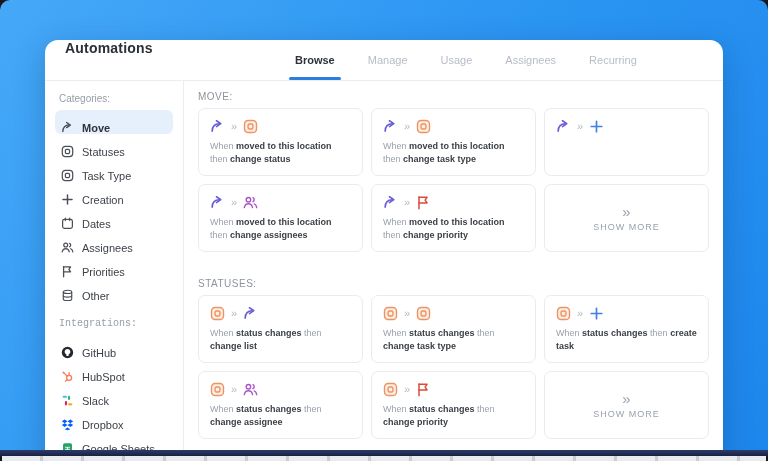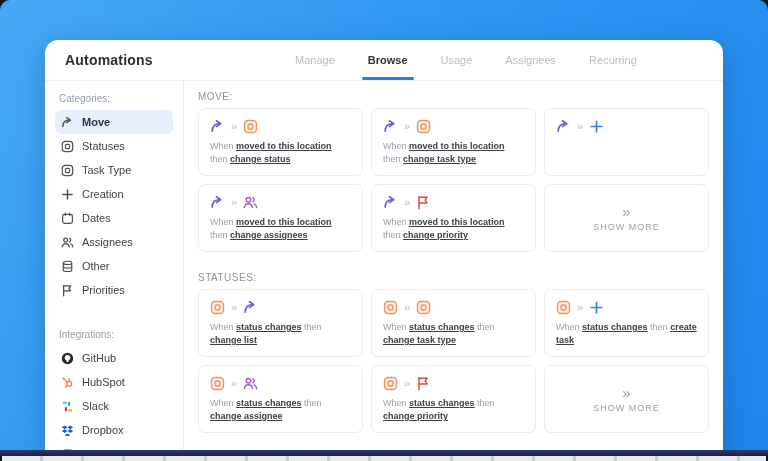--- a/index.html
+++ b/index.html
@@ -1,71 +1,71 @@
 <!DOCTYPE html>
 <html><head>
 <meta charset="utf-8">
 <style>
   html,body{margin:0;padding:0;background:#14171d;font-family:"Liberation Sans","DejaVu Sans",sans-serif;}
   .stage{position:relative;width:768px;height:461px;overflow:hidden;background:#14171d;}
   .canvas{position:absolute;inset:0;border-radius:10px;background:linear-gradient(125deg,#46a8f7 0%,#2d97f3 45%,#1d86ec 100%);}
   .window{position:absolute;left:45px;top:40px;width:678px;height:440px;background:#ffffff;border-radius:13px;box-shadow:0 8px 30px rgba(10,40,80,.25);display:flex;flex-direction:column;overflow:hidden;}
 
   
-  .hdr{position:relative;height:40px;flex:0 0 40px;border-bottom:1px solid #ededf0;display:flex;align-items:center;}
+  .hdr{position:relative;height:40px;flex:0 0 40px;border-bottom:1px solid #ededf0;display:flex;}
   .hdr-title{font-size:14px;font-weight:700;color:#2b2f36;padding-left:20px;letter-spacing:.2px;}
   .tabs{position:absolute;left:250px;top:0;height:100%;display:flex;align-items:center;gap:33px;}
   .tab{position:relative;font-size:11px;color:#b7bdc6;height:100%;display:flex;align-items:center;cursor:pointer;}
   .tab.active{color:#2e3339;font-weight:700;}
   .tab.active::after{content:"";position:absolute;left:-6px;right:-6px;bottom:0;height:3px;border-radius:3px;background:#2b7de0;}
 
   
   .bodywrap{flex:1;display:flex;min-height:0;}
   .sidebar{flex:0 0 139px;border-right:1px solid #ededf0;padding:12px 10px 0 10px;box-sizing:border-box;}
   .side-label{font-size:10px;color:#979ea8;margin:0 0 6px 4px;}
-  .side-label.second{margin-top:27px;}
-  .side-item{display:flex;align-items:center;gap:8px;height:24px;padding:0 6px;border-radius:6px;font-size:11px;color:#3d4249;cursor:pointer;}
+  .side-label.second{margin-top:16px;font-family:Liberation Mono, monospace;}
+  .side-item{display:flex;align-items:flex-end;gap:8px;height:24px;padding:0 6px;border-radius:6px;font-size:11px;color:#3d4249;cursor:pointer;}
   .side-item.active{background:#e6f0fd;font-weight:600;color:#2f3439;}
   .side-ic{width:13px;height:13px;flex:0 0 13px;display:flex;align-items:center;justify-content:center;}
   .side-ic svg{width:13px;height:13px;display:block;}
   .partial-row{display:flex;align-items:center;gap:8px;height:24px;padding:0 6px;}
   .blur-ic{width:11px;height:11px;border-radius:50%;border:1.5px solid #b6bac0;}
   .blur-txt{width:58px;height:8px;border-radius:2px;background:#c9ccd1;opacity:.7;}
 
   
   .main{flex:1;padding:10px 14px 0 14px;box-sizing:border-box;overflow:hidden;}
-  .section{margin-bottom:20px;}
+  .section{margin-bottom:26px;}
   .sec-title{font-size:10px;color:#8e949d;letter-spacing:.5px;margin-bottom:6px;}
   .grid{display:grid;grid-template-columns:repeat(3,1fr);gap:8px;}
   .card{background:#fff;border:1px solid #e9ebef;border-radius:7px;padding:9px 11px;box-sizing:border-box;min-height:60px;cursor:pointer;}
   .card-icons{display:flex;align-items:center;gap:6px;margin-bottom:6px;height:16px;}
   .card-icons svg{width:15px;height:15px;display:block;}
   .chev{font-size:11px;color:#b3bac4;line-height:15px;}
   .card-text{font-size:9px;line-height:13px;color:#9aa1ab;}
-  .card-text b{color:#3c4147;font-weight:700;text-decoration:underline;}
+  .card-text b{color:#3c4147;font-weight:700;}
   .card.more{display:flex;flex-direction:column;align-items:center;justify-content:center;gap:3px;}
   .more-chev{font-size:15px;color:#9aa2ac;line-height:14px;}
   .more-label{font-size:9px;letter-spacing:1px;color:#9aa2ac;}
 
   
   .bar-navy{position:absolute;left:0;right:0;top:450px;height:6px;background:linear-gradient(#2c3a6d,#1a2140);z-index:5;}
   .bar-light{position:absolute;left:2px;right:2px;top:456px;height:5px;background:repeating-linear-gradient(90deg,#e9ebee 0 38px,#c9cdd3 38px 41px);z-index:5;}
 </style>
 </head>
 <body>
 
 <div class="stage">
   <div class="canvas">
     <div class="window">
 
       <div class="hdr">
         <div class="hdr-title">Automations</div>
         <div class="tabs" id="tabs">
+            <div class="tab active">Browse</div>
             <div class="tab">Manage</div>
-            <div class="tab active">Browse</div>
             <div class="tab">Usage</div>
             <div class="tab">Assignees</div>
             <div class="tab">Recurring</div>
           </div>
       </div>
 
       <div class="bodywrap">
         <div class="sidebar">
           <div class="side-label">Categories:</div>
           <div id="cat-list">
@@ -119,36 +119,36 @@
                     <circle cx="5.8" cy="5" r="2.4"></circle>
                     <path d="M1.4 13.4c.6-2.7 2.4-4.1 4.4-4.1s3.8 1.4 4.4 4.1"></path>
                     <path d="M10.6 2.9a2.4 2.4 0 0 1 0 4.3"></path>
                     <path d="M12 9.5c1.5.6 2.3 1.9 2.6 3.9"></path>
                   </svg>
                 </span>
                 <span>Assignees</span>
               </div>
               <div class="side-item">
                 <span class="side-ic">
+                  <svg viewBox="0 0 16 16" fill="none" stroke="#4a4f57" stroke-width="1.6" stroke-linecap="round" stroke-linejoin="round">
+                    <path d="M3.2 14.6V2"></path>
+                    <path d="M3.2 2.4h8.6l-2.1 3 2.1 3H3.2"></path>
+                  </svg>
+                </span>
+                <span>Priorities</span>
+              </div>
+              <div class="side-item">
+                <span class="side-ic">
                   <svg viewBox="0 0 16 16" fill="none" stroke="#4a4f57" stroke-width="1.4">
                     <ellipse cx="8" cy="3.6" rx="5.2" ry="2"></ellipse>
                     <path d="M2.8 3.6v8.6c0 1.1 2.3 2 5.2 2s5.2-.9 5.2-2V3.6"></path>
                     <path d="M2.8 8c0 1.1 2.3 2 5.2 2s5.2-.9 5.2-2"></path>
                   </svg>
                 </span>
                 <span>Other</span>
-              </div>
-              <div class="side-item">
-                <span class="side-ic">
-                  <svg viewBox="0 0 16 16" fill="none" stroke="#4a4f57" stroke-width="1.6" stroke-linecap="round" stroke-linejoin="round">
-                    <path d="M3.2 14.6V2"></path>
-                    <path d="M3.2 2.4h8.6l-2.1 3 2.1 3H3.2"></path>
-                  </svg>
-                </span>
-                <span>Priorities</span>
               </div>
             </div>
           <div class="side-label second">Integrations:</div>
           <div id="int-list">
               <div class="side-item">
                 <span class="side-ic">
                   <svg viewBox="0 0 16 16">
                     <circle cx="8" cy="8" r="7" fill="#24292f"></circle>
                     <path fill="#fff" d="M8 3.8c-2 0-3.5 1.5-3.5 3.4 0 1.5.9 2.7 2.2 3.2v1.8h2.6v-1.8c1.3-.5 2.2-1.7 2.2-3.2 0-1.9-1.5-3.4-3.5-3.4z"></path>
                   </svg>

